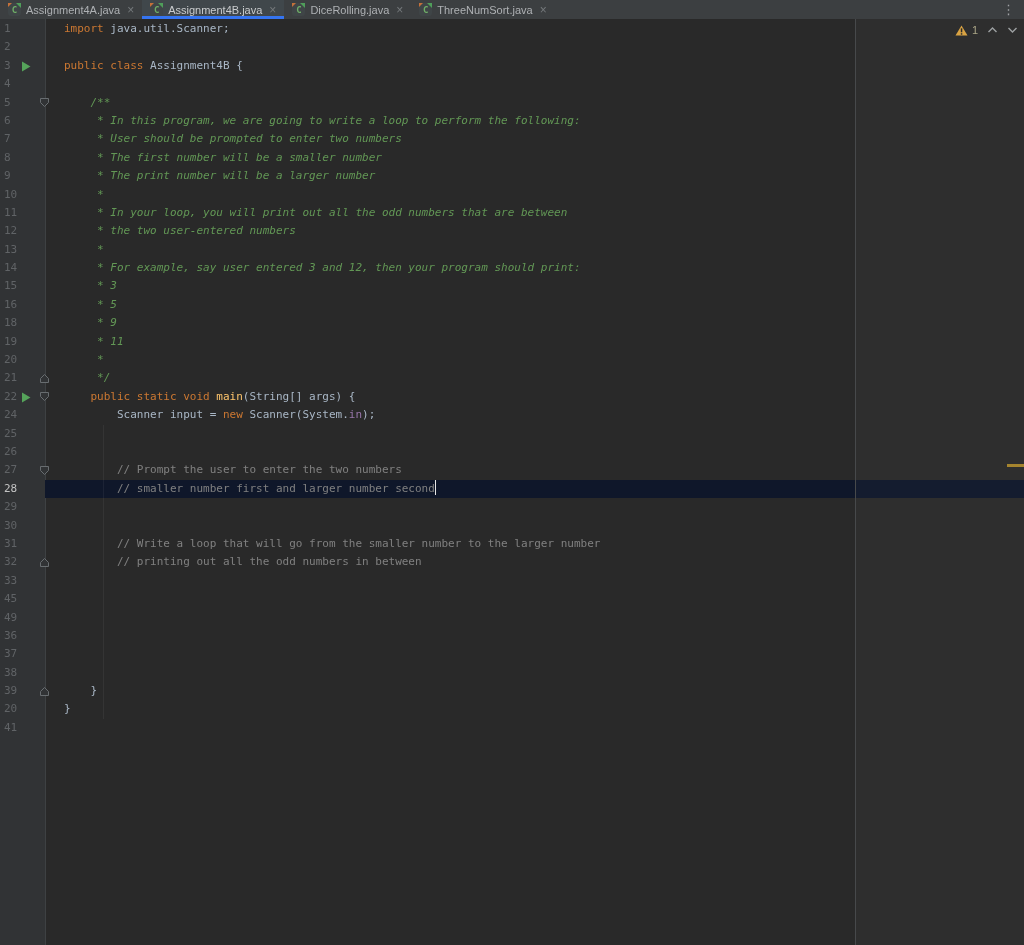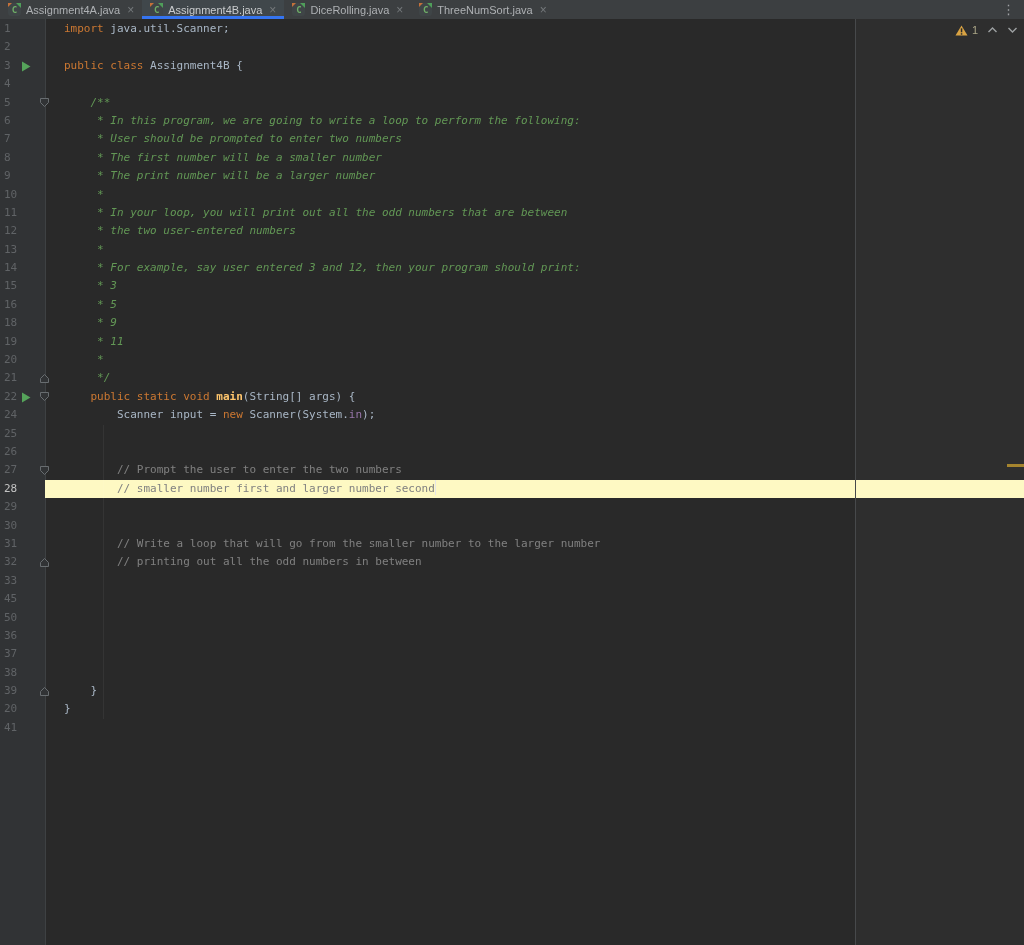--- a/index.html
+++ b/index.html
@@ -26,28 +26,28 @@
   
   .editor{position:relative;width:1024px;height:926px;background:#292929;overflow:hidden}
   .gutter-bg{position:absolute;left:0;top:0;bottom:0;width:45px;background:#313335;z-index:0}
   .gutter-sep{position:absolute;left:45px;top:0;bottom:0;width:1px;background:#3e4143;z-index:1}
   .rows{position:absolute;left:0;top:1px;right:0;z-index:2}
   .row{display:flex;height:18.4px;line-height:18.4px;font-size:11px}
   .gut{width:45px;flex:none;position:relative}
   .num{position:absolute;left:4px;top:0;color:#606366}
   .row.cur .num{color:#c3c3c3}
   .code{flex:1;padding-left:19px;white-space:pre;color:#a9b7c6}
-  .row.cur .code{background:#fef9c3}
+  .row.cur .code{background:#0f172a}
   .runico{position:absolute;left:21px;top:4px;cursor:pointer}
   .foldico{position:absolute;left:40px;top:4.5px;cursor:pointer;z-index:3}
   .tk-kw{color:#cc7832}
   .tk-pl{color:#a9b7c6}
   .tk-doc{color:#629755;font-style:italic}
   .tk-cmt{color:#808080}
-  .tk-meth{color:#ffc66d;font-weight:bold}
+  .tk-meth{color:#ffc66d;font-weight:normal}
   .tk-field{color:#9876aa;}
   .caret{display:inline-block;width:1.5px;height:15px;background:#e6e6e6;vertical-align:-3px;margin-right:-1.5px}
 
   .indent-guide{position:absolute;width:1px;background:rgba(255,255,255,0.055);z-index:2}
   .beyond{position:absolute;left:856px;top:0;bottom:0;right:0;background:rgba(255,255,255,0.022);z-index:3}
   .margin-line{position:absolute;left:855px;top:0;bottom:0;width:1px;background:#47494b;z-index:4}
 
   .inspections{position:absolute;top:5px;right:6px;display:flex;align-items:center;gap:9px;z-index:5;
                font-family:"Liberation Sans",sans-serif;font-size:11px}
   .warngrp{display:flex;align-items:center;gap:4px;cursor:pointer}
@@ -299,21 +299,21 @@
           <div class="code"></div>
         </div>
         <div class="row">
           <div class="gut">
             <span class="num">45</span>
           </div>
           <div class="code"></div>
         </div>
         <div class="row">
           <div class="gut">
-            <span class="num">50</span>
+            <span class="num">49</span>
           </div>
           <div class="code"></div>
         </div>
         <div class="row">
           <div class="gut">
             <span class="num">36</span>
           </div>
           <div class="code"></div>
         </div>
         <div class="row">

